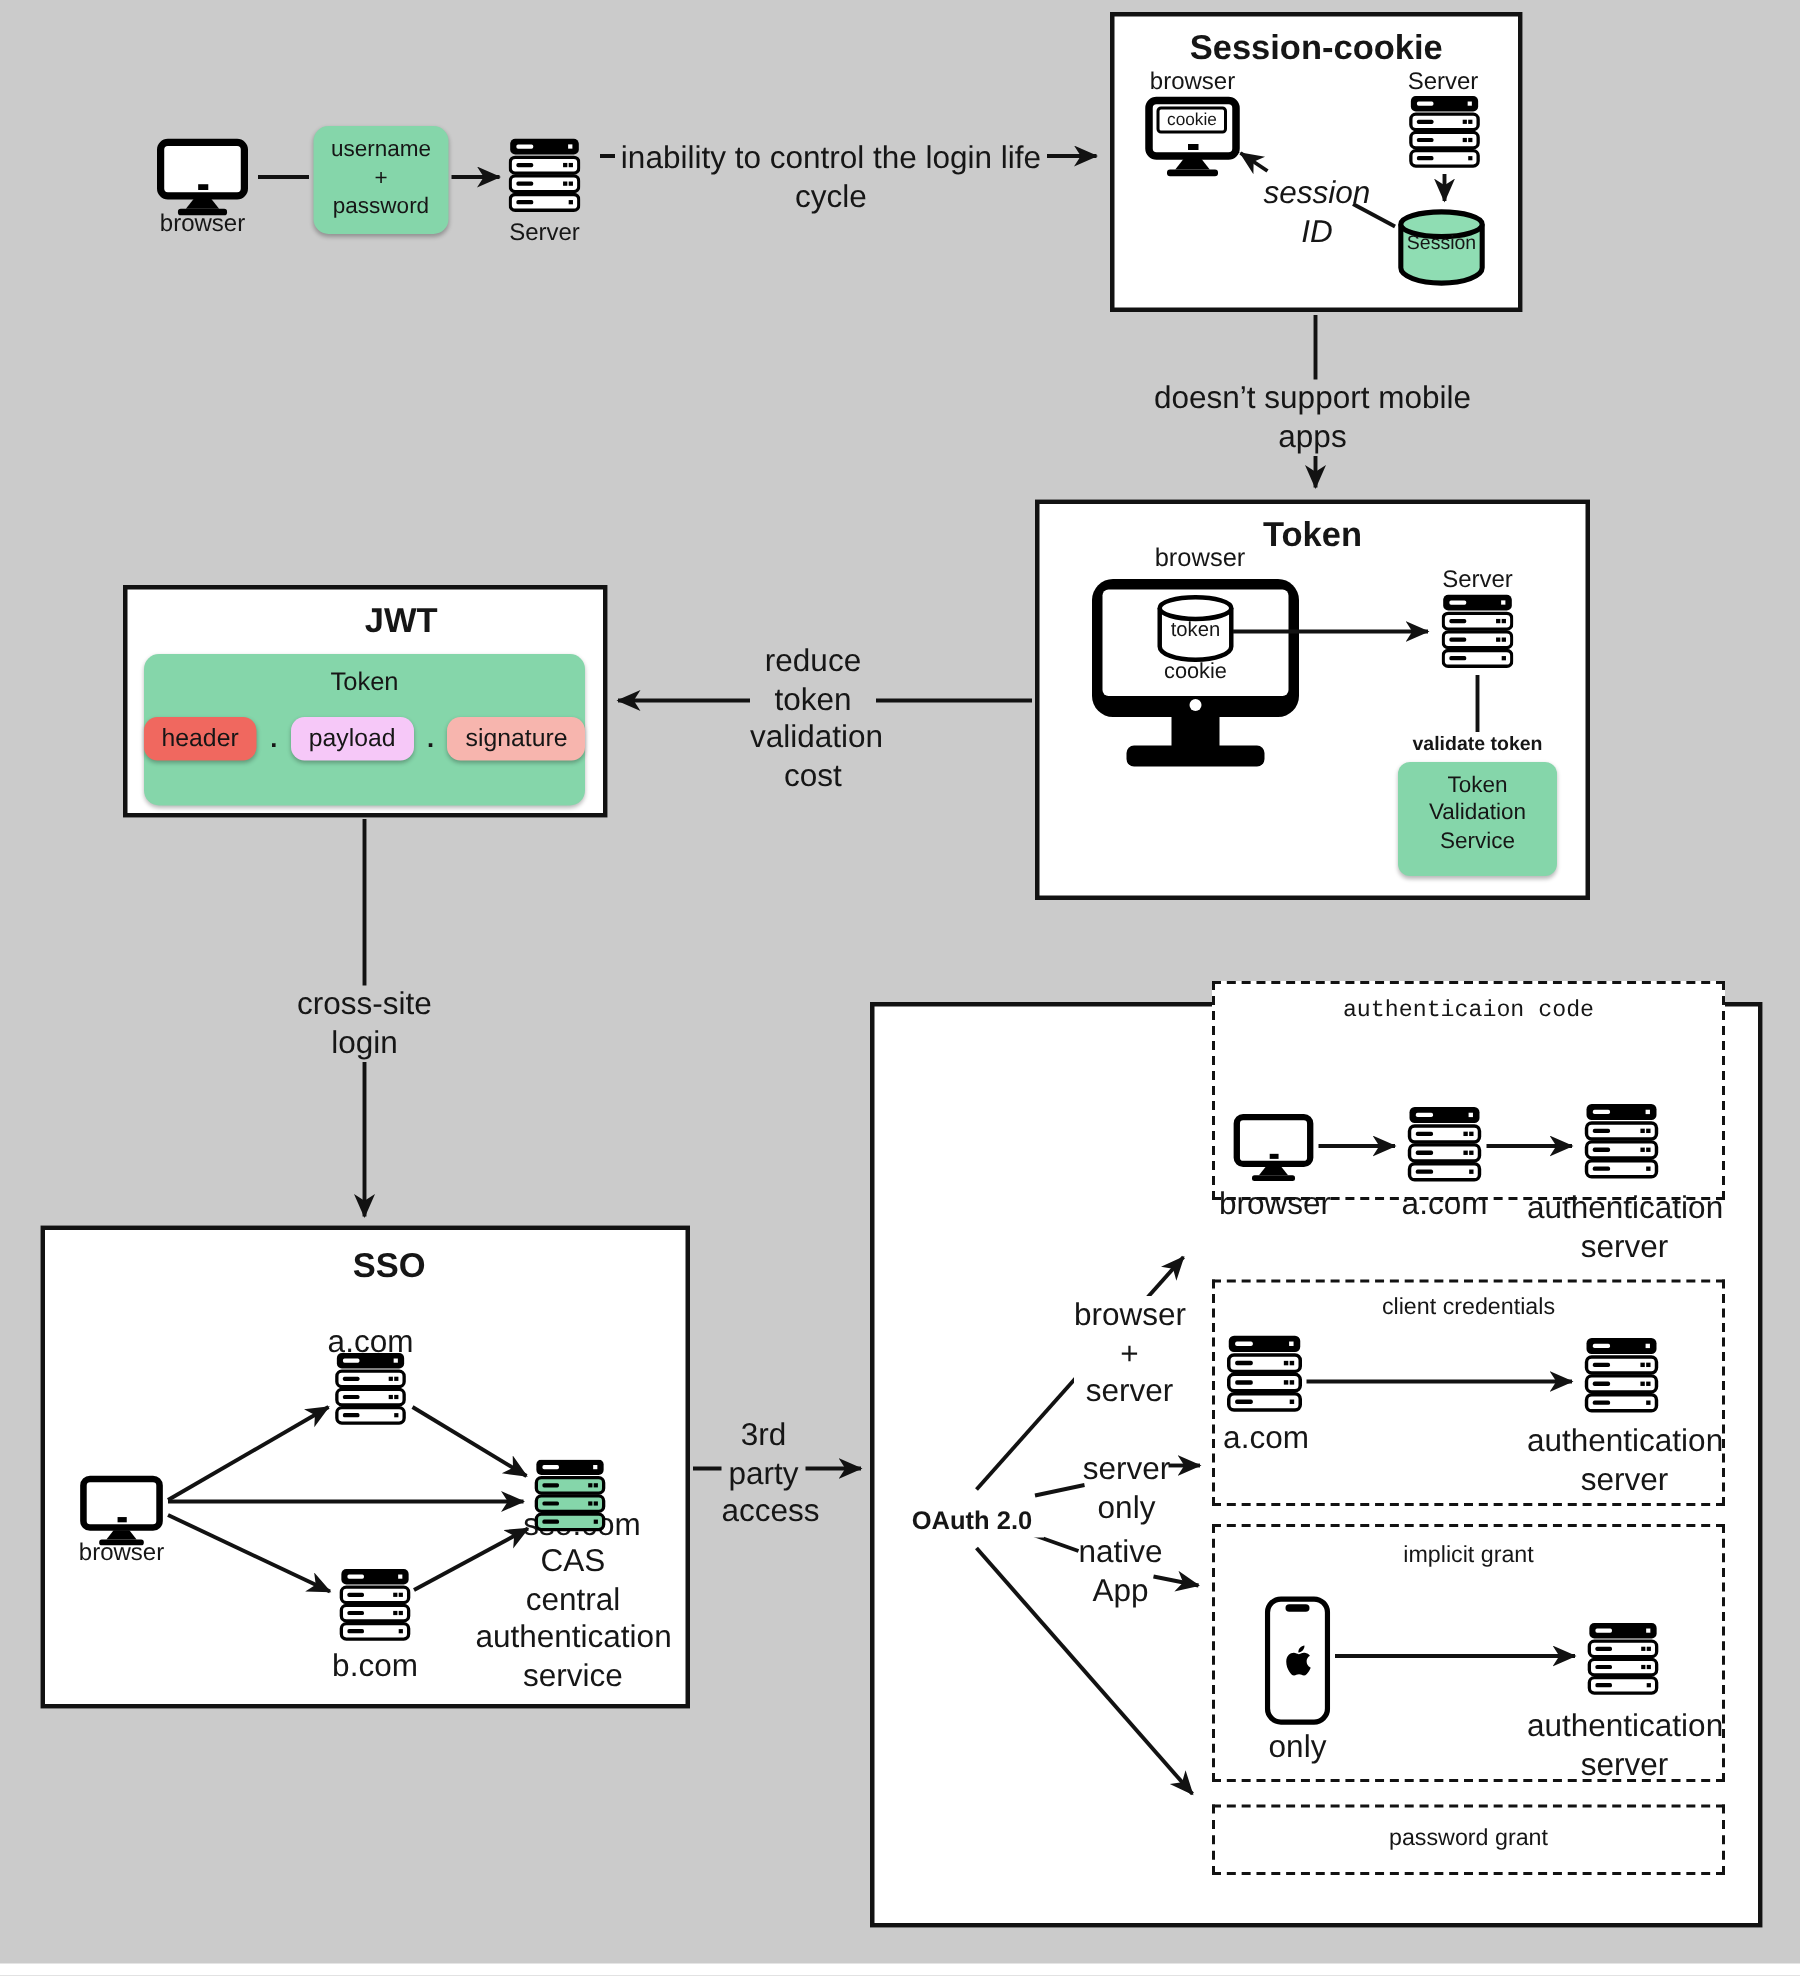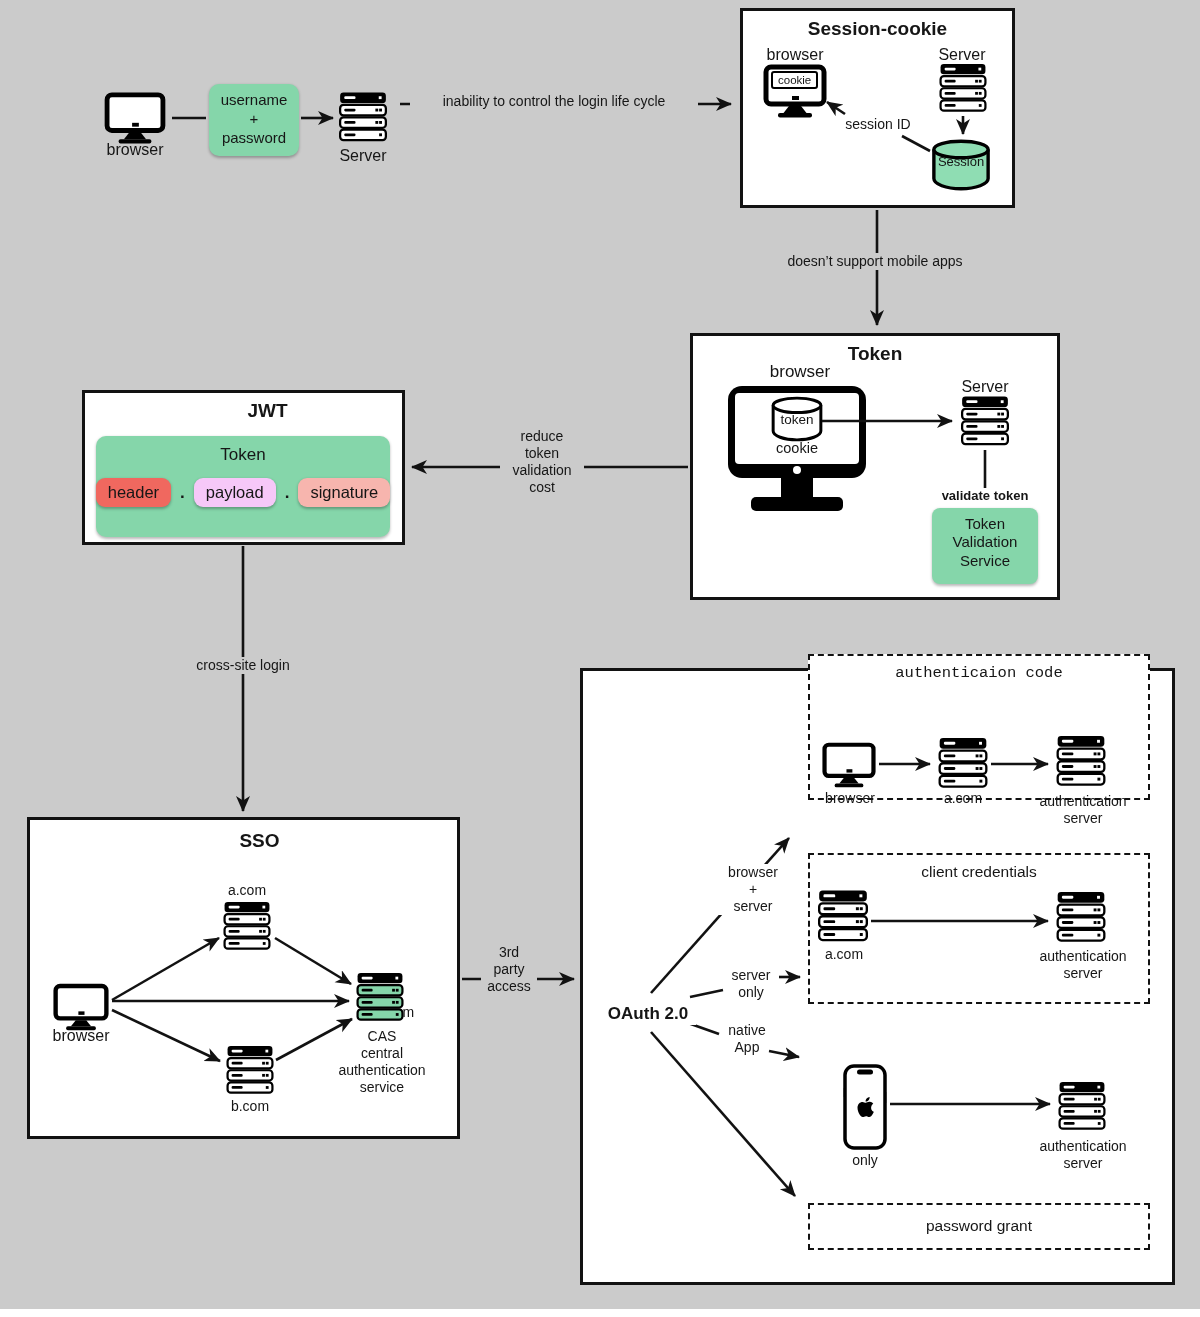--- a/index.html
+++ b/index.html
@@ -2,22 +2,22 @@
 <html style="--bg: #cbcbcb; --green: #85d6aa; --green_light: #8fddb3; --red: #f0685f; --pink: #f6c8f8; --salmon: #f7b5ae;"><head>
 <meta charset="utf-8">
 <style>
   html,body { margin:0; padding:0; }
   body { font-family: "Liberation Sans", "DejaVu Sans", sans-serif; color:#161616; }
   .canvas { position:relative; width:1200px; height:1317px; background:var(--bg,#cbcbcb); overflow:hidden; }
   .bottom-strip { position:absolute; left:0; bottom:0; width:100%; height:8px; background:#ffffff; }
 
   .box { position:absolute; background:#ffffff; border:3px solid #121212; box-sizing:border-box; }
   .dashedbox { position:absolute; background:#ffffff; border:2.5px dashed #121212; box-sizing:border-box; }
-  .box-title { position:absolute; left:0; right:0; text-align:center; font-weight:bold; font-size:19px; }
-  .lbl { position:absolute; text-align:center; font-size:14px; line-height:1.22; white-space:pre-line; }
+  .box-title { position:absolute; left:0; right:0; text-align:center; font-weight:bold; font-size:23px; }
+  .lbl { position:absolute; text-align:center; font-size:21px; line-height:1.22; white-space:pre-line; }
   .sm { font-size:13px; }
   .mask-gray { background:var(--bg,#cbcbcb); z-index:6; }
   .mask-white { background:#ffffff; z-index:6; }
   .connectors { position:absolute; inset:0; z-index:5; pointer-events:none; }
   .icon { position:absolute; }
   .sym { display:block; }
   .server-white { color:#ffffff; }
   .server-green { color:var(--green,#85d6aa); }
   .cyl-green { color:var(--green_light,#8fddb3); }
   .cyl-white { color:#ffffff; }
@@ -114,21 +114,21 @@
         <use href="#sym-monitor"></use>
       </svg>
     </div>
   <div class="cookie-chip" style="left:771px;top:71px;">cookie</div>
   <div class="lbl" style="left:930px;top:45px;width:64px;font-size:16px;">Server</div>
   <div class="icon" style="left:938px;top:64px;">
       <svg class="sym server-white" width="50" height="50">
         <use href="#sym-server"></use>
       </svg>
     </div>
-  <div class="lbl" style="left:835px;top:116px;width:86px;">session ID</div>
+  <div class="lbl" style="left:835px;top:116px;width:86px;font-style:italic;">session ID</div>
   <div class="icon" style="left:930px;top:138px;">
       <svg class="sym cyl-green" width="62" height="54">
         <use href="#sym-cylinder"></use>
       </svg>
     </div>
   <div class="lbl sm" style="left:934px;top:154px;width:54px;">Session</div>
 
   <div class="lbl mask-gray" style="left:760px;top:253px;width:230px;">doesn’t support mobile apps</div>
 
   <section class="box" style="left:690px;top:333px;width:370px;height:267px;">
@@ -260,20 +260,23 @@
     </div>
   <div class="lbl" style="left:806px;top:946px;width:76px;">a.com</div>
   <div class="icon" style="left:1056px;top:892px;">
       <svg class="sym server-white" width="50" height="52">
         <use href="#sym-server"></use>
       </svg>
     </div>
   <div class="lbl" style="left:1018px;top:948px;width:130px;">authentication
 server</div>
 
+  <div class="dashedbox" style="left:808px;top:1016px;width:342px;height:172px;">
+    <div class="box-title" style="top:10px;font-weight:normal;font-size:15.5px;">implicit grant</div>
+  </div>
   <div class="icon" style="left:843px;top:1063px;">
       <svg class="sym" width="44" height="88">
         <use href="#sym-phone"></use>
       </svg>
     </div>
   <div class="lbl" style="left:827px;top:1152px;width:76px;">only</div>
   <div class="icon" style="left:1058px;top:1082px;">
       <svg class="sym server-white" width="48" height="50">
         <use href="#sym-server"></use>
       </svg>

